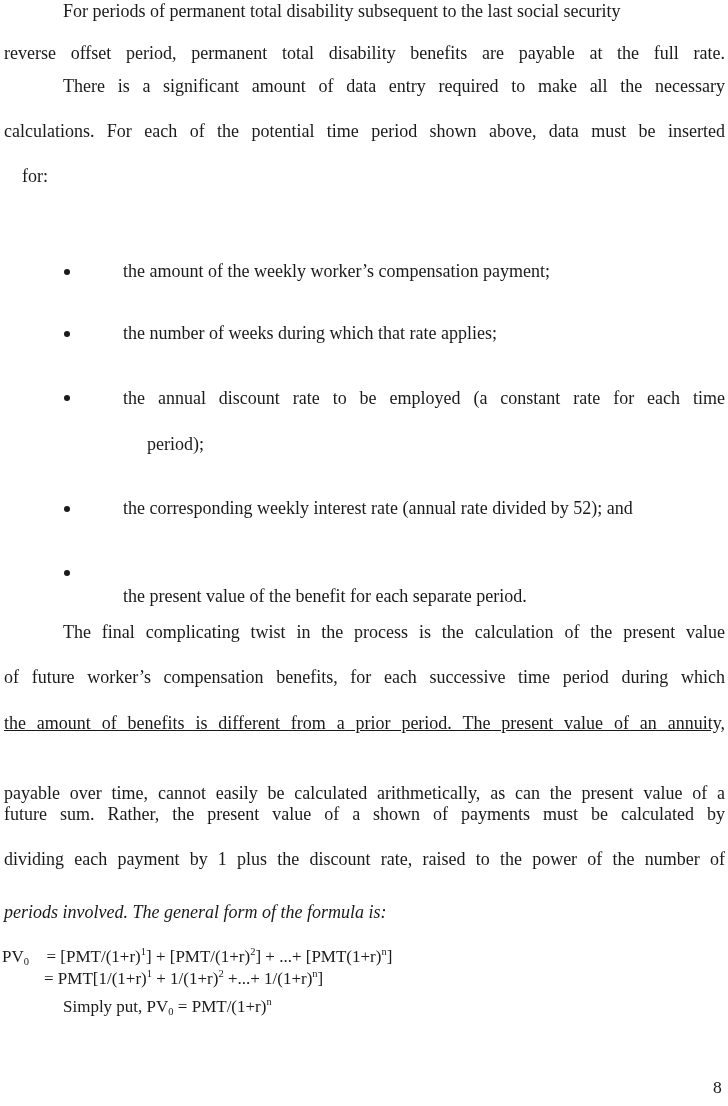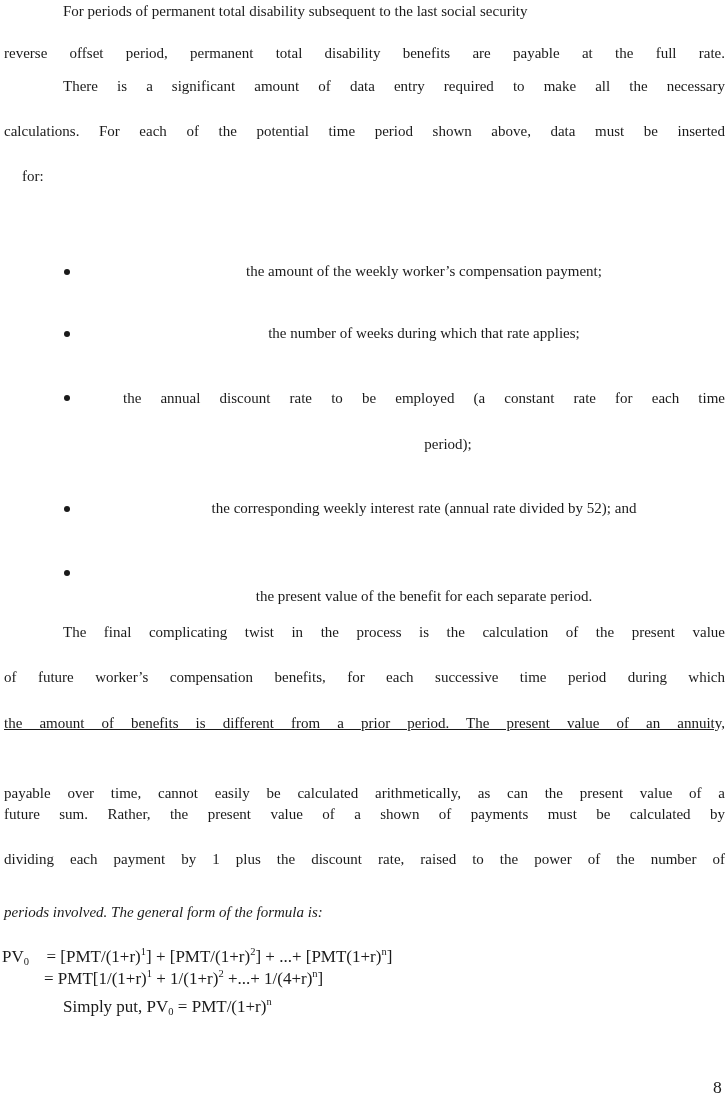--- a/index.html
+++ b/index.html
@@ -3,29 +3,29 @@
 <meta charset="utf-8">
 <style>
   html, body { margin: 0; padding: 0; background: #ffffff; }
   body {
     width: 728px; height: 1106px; position: relative; overflow: hidden;
     font-family: "Liberation Serif", "DejaVu Serif", serif;
     color: #1a1a1a;
   }
   .line {
     position: absolute; left: 4px; width: 721px;
-    font-size: 15px; line-height: 22px; white-space: nowrap;
+    font-size: 18px; line-height: 22px; white-space: nowrap;
   }
   .justify { text-align: justify; text-align-last: justify; white-space: normal; }
   .indent { left: 63px; width: 662px; }
   .bullet-dot {
     position: absolute; left: 64px; width: 6px; height: 6px; border-radius: 50%;
     background: #1a1a1a;
   }
-  .bullet-text { left: 123px; width: 602px; text-align: center; }
+  .bullet-text { left: 123px; width: 602px; }
   .formula { font-size: 17px; }
   sub, sup { font-size: 10.5px; line-height: 0; }
   sub { vertical-align: -3px; }
   sup { vertical-align: 7px; }
   .page-num { position: absolute; left: 713px; top: 1076px; font-size: 17.6px; line-height: 22px; }
 </style>
 </head>
 <body>
 
 <div class="line indent" style="top:0px;">For periods of permanent total disability subsequent to the last social security</div>
@@ -61,20 +61,20 @@
 <div class="line justify" style="top:848px;">dividing each payment by 1 plus the discount rate, raised to the power of the number of</div>
 <div class="line" style="top:901px;font-style:italic;">periods involved.  The general form of the formula is:</div>
 
 <div>
   <div class="line formula" style="top:946px; left:2px;">
     <span><span>PV</span><sub>0</sub></span>
     <span style="display:inline-block; width:9px;"></span>
     <span>= [PMT/(1+r)</span><sup>1</sup><span>] + [PMT/(1+r)</span><sup>2</sup><span>] + ...+ [PMT(1+r)</span><sup>n</sup><span>]</span>
   </div>
   <div class="line formula" style="top:968px; left:44px;">
-    <span>= PMT[1/(1+r)</span><sup>1</sup><span> + 1/(1+r)</span><sup>2</sup><span> +...+ 1/(4+r)</span><sup>n</sup><span>]</span>
+    <span>= PMT[1/(1+r)</span><sup>1</sup><span> + 1/(1+r)</span><sup>2</sup><span> +...+ 1/(1+r)</span><sup>n</sup><span>]</span>
   </div>
   <div class="line formula" style="top:996px; left:63px;">
     <span>Simply put, PV</span><sub>0</sub><span> = PMT/(1+r)</span><sup>n</sup>
   </div>
 </div>
 
 <div class="page-num">8</div>
 
 </body></html>

